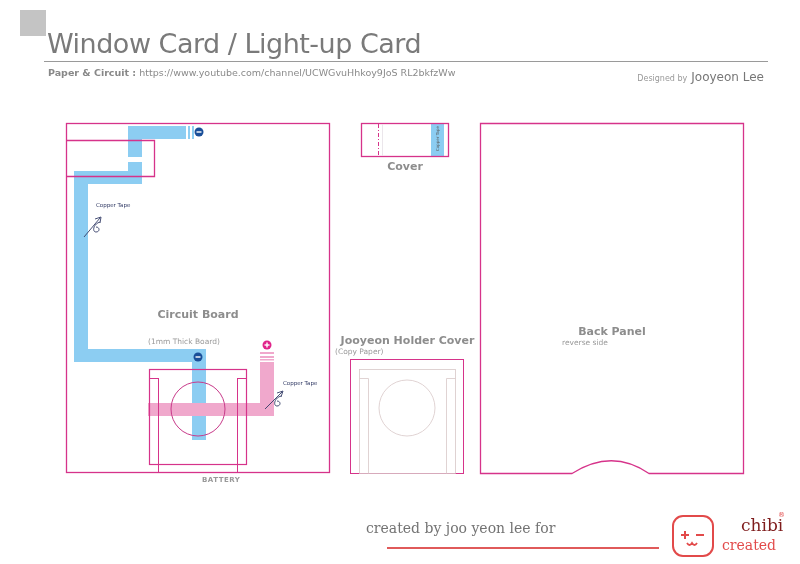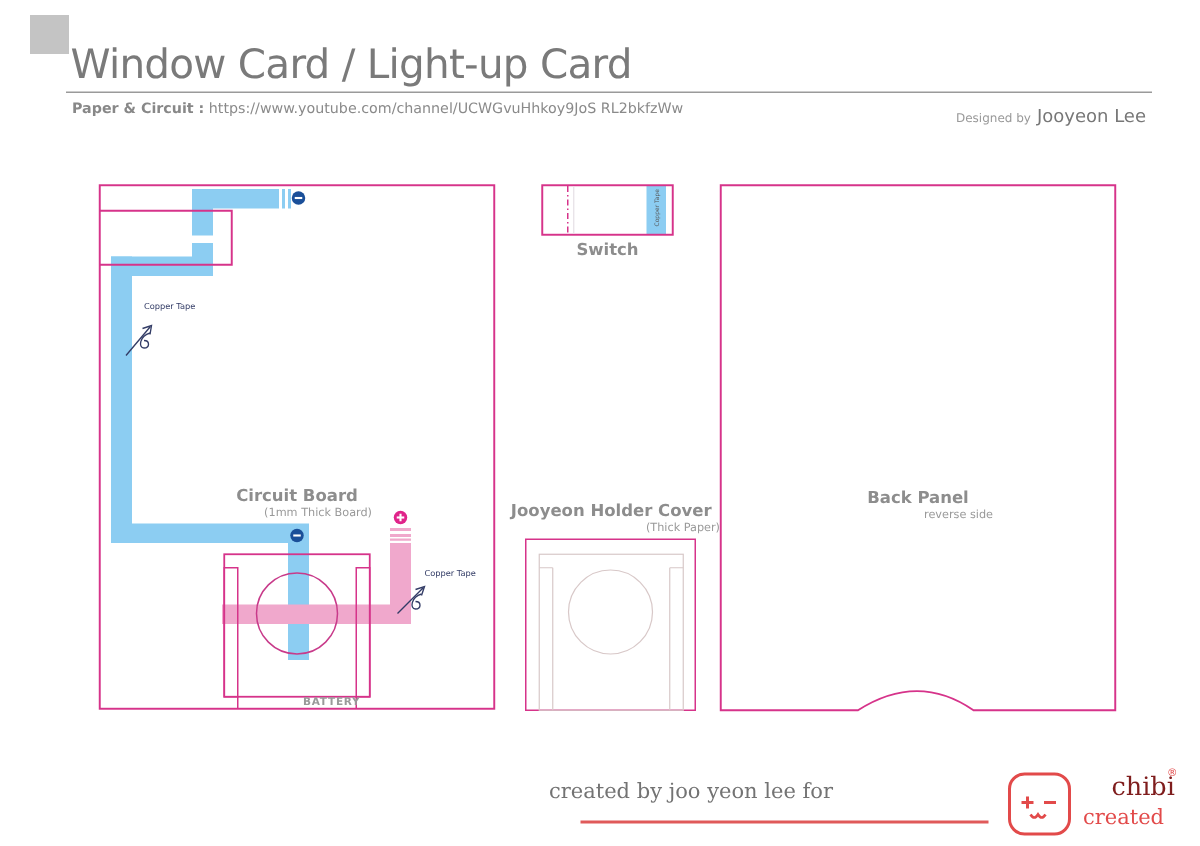--- a/index.html
+++ b/index.html
@@ -11,21 +11,21 @@
     .title-rule { position: absolute; left: 44px; top: 61px; width: 724px; height: 1px; background: #9a9a9a; }
     .source-line { position: absolute; left: 48px; top: 67px; font-size: 9.5px; color: #8a8a8a; white-space: nowrap; }
     .source-line .label { font-weight: bold; color: #888; }
     .designer { position: absolute; right: 36px; top: 66px; white-space: nowrap; color: #888; }
     .designer .by { font-size: 8px; color: #999; margin-right: 4px; }
     .designer .name { font-size: 12px; color: #777; }
 
     svg.diagram { position: absolute; left: 0; top: 0; }
 
     .label-main { position: absolute; font-family: "DejaVu Sans", sans-serif; font-weight: bold; color: #8d8d8d; font-size: 11px; white-space: nowrap; text-align: center; }
-    .label-sub { position: absolute; font-size: 7.5px; color: #999; white-space: nowrap; text-align: right; }
+    .label-sub { position: absolute; font-size: 7.5px; color: #999; white-space: nowrap; text-align: left; }
     .tiny-label { position: absolute; font-size: 5.5px; color: #333c66; white-space: nowrap; }
     .battery-label { position: absolute; font-size: 7px; font-weight: bold; color: #999; letter-spacing: 0.5px; }
 
     .credit { position: absolute; left: 366px; top: 520px; font-family: "DejaVu Serif", serif; font-size: 14px; color: #737373; white-space: nowrap; }
     .credit-underline { position: absolute; left: 387px; top: 547px; width: 272px; height: 2px; background: #e05a5a; }
     .brand { position: absolute; left: 672px; top: 513px; }
     .brand-face { position: absolute; left: 0; top: 2px; width: 42px; height: 42px; border: 2px solid #e24a4a; border-radius: 11px; }
     .brand-text-1 { position: absolute; left: 49px; top: 0px; font-family: "DejaVu Serif", serif; font-size: 17px; color: #7f1d1d; line-height: 24px; white-space: nowrap; margin-left: 20px; }
     .brand-text-2 { position: absolute; left: 50px; top: 23px; font-family: "DejaVu Serif", serif; font-size: 14px; color: #e24a4a; line-height: 18px; white-space: nowrap; }
     .brand-reg { position: absolute; left: 106px; top: -2px; font-size: 7px; color: #e24a4a; }
@@ -107,30 +107,30 @@
     <rect x="359.5" y="369.5" width="96" height="104" fill="none" stroke="#d8c8c8" stroke-width="0.8"></rect>
     <path d="M368.5 378.5 V473.5 M446.5 378.5 V473.5 M359.5 378.5 H368.5 M446.5 378.5 H455.5" fill="none" stroke="#d8c8c8" stroke-width="0.8"></path>
     <circle cx="407" cy="408" r="28" fill="none" stroke="#d8c8c8" stroke-width="0.8"></circle>
   </g>
 
   <g>
     <path d="M480.5 123.5 H743.5 V473.5 H649 Q612 448 572 473.5 H480.5 Z" fill="none" stroke="#d6338a" stroke-width="1.3"></path>
   </g>
 </svg>
 
-<div class="label-main" style="left:148px; top:324px; width:100px;text-align:center;">Circuit Board</div>
+<div class="label-main" style="left:148px; top:308px; width:100px;text-align:center;">Circuit Board</div>
 <div class="label-sub" style="left:148px; top:337px; width:100px;">(1mm Thick Board)</div>
 <div class="tiny-label" style="left:96px; top:202px;">Copper Tape</div>
 <div class="tiny-label" style="left:283px; top:380px;">Copper Tape</div>
-<div class="battery-label" style="left:178px; top:464px;padding-left:24px;">BATTERY</div>
+<div class="battery-label" style="left:178px; top:476px;padding-left:24px;">BATTERY</div>
 
-<div class="label-main" style="left:355px; top:160px; width:100px;">Switch</div>
+<div class="label-main" style="left:355px; top:160px; width:100px;">Cover</div>
 
 <div class="label-main" style="left:335px; top:334px; width:145px;">Jooyeon Holder Cover</div>
-<div class="label-sub" style="left:335px; top:347px; width:145px;">(Thick Paper)</div>
+<div class="label-sub" style="left:335px; top:347px; width:145px;">(Copy Paper)</div>
 
 <div class="label-main" style="left:562px; top:325px; width:100px;">Back Panel</div>
 <div class="label-sub" style="left:562px; top:338px; width:100px;">reverse side</div>
 
 <div class="credit">created by joo yeon lee for</div>
 <div class="credit-underline"></div>
 <div class="brand">
   <div class="brand-face">
     <svg width="38" height="38" viewBox="0 0 38 38">
       <path d="M7 18 H15 M11 14 V22" stroke="#e24a4a" stroke-width="2" fill="none"></path>

